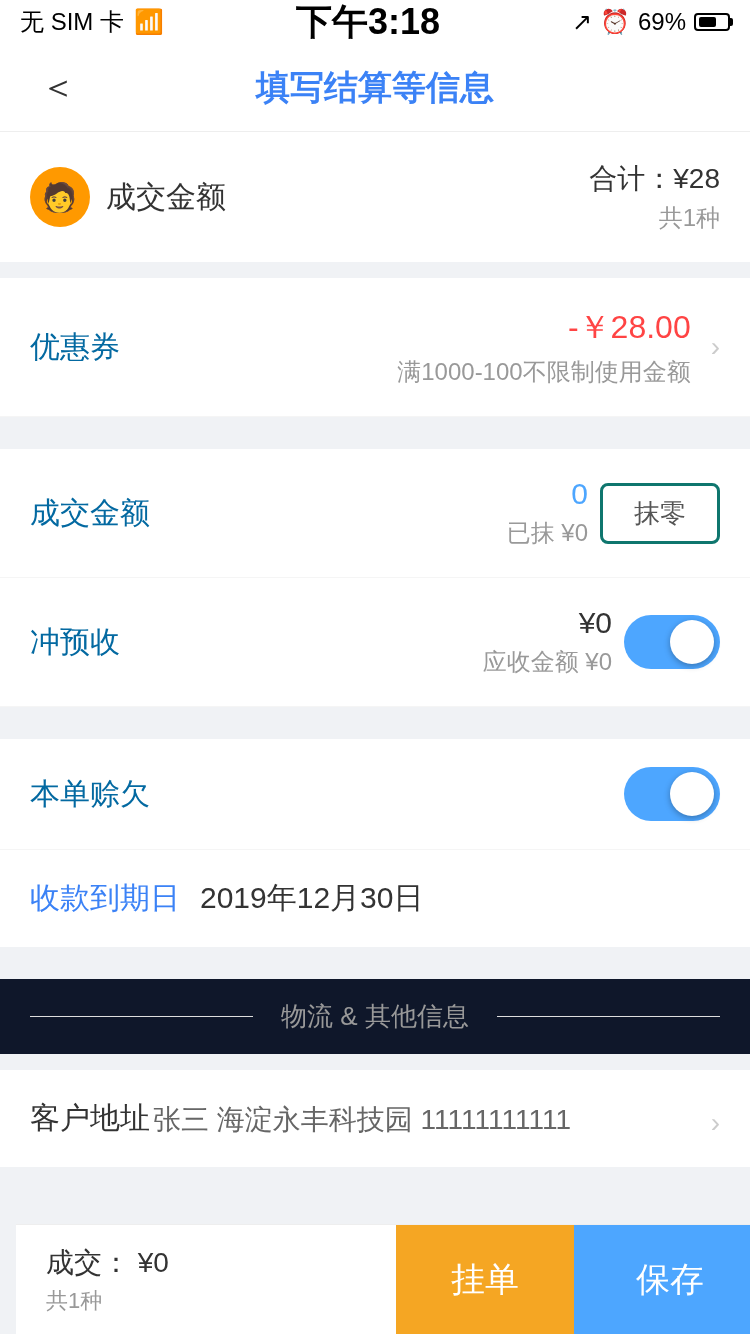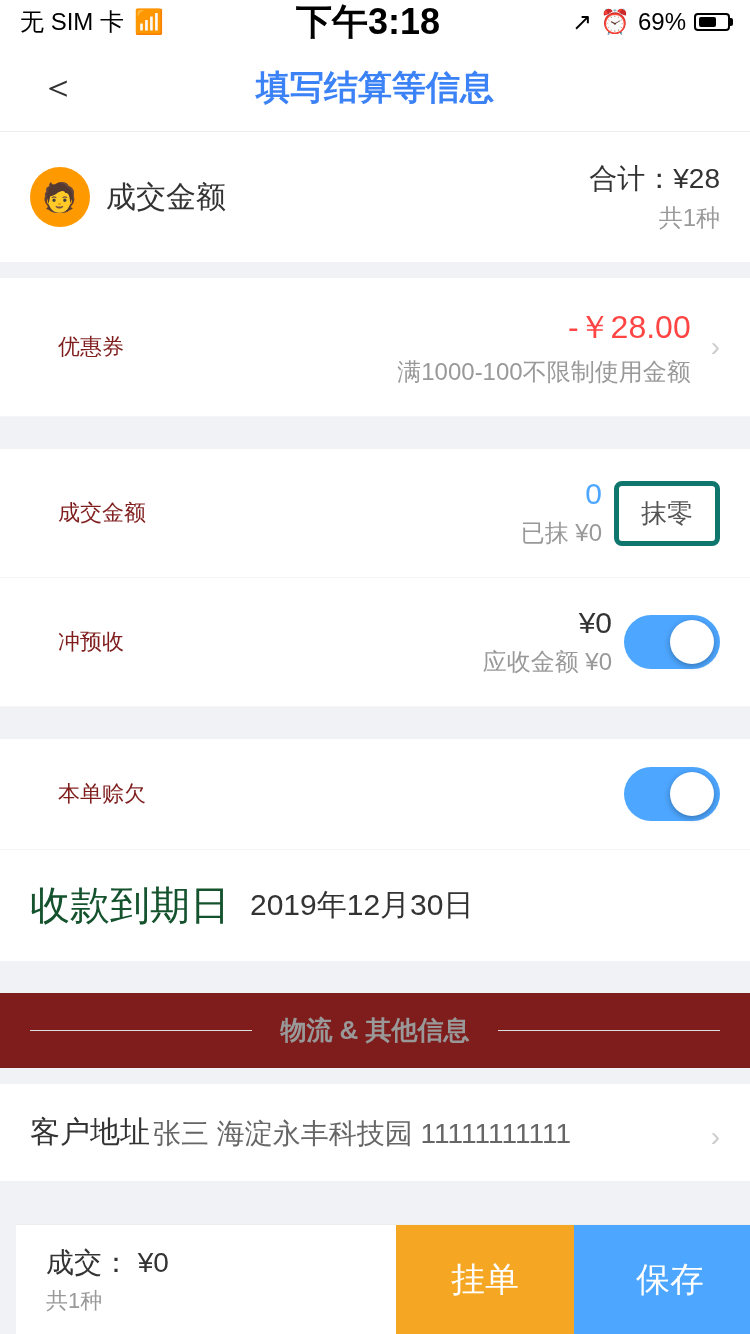--- a/index.html
+++ b/index.html
@@ -102,33 +102,33 @@
     
     .row-item {
       display: flex;
       align-items: center;
       justify-content: space-between;
       padding: 28px 30px;
       background: #fff;
       border-bottom: 1px solid #f5f5f5;
       min-height: 90px;
     }
-    .row-label { font-size: 22px; color: #7f1d1d; margin-left: 28px; }
+    .row-label { font-size: 30px; color: #0369a1; }
     .row-right { display: flex; align-items: center; gap: 12px; text-align: right; }
     .row-value { font-size: 30px; color: #333; }
     .row-value-blue { font-size: 30px; color: #4da6ff; }
     .row-value-discount { font-size: 32px; color: #ff4444; font-weight: 500; }
     .row-sub { font-size: 24px; color: #999; margin-top: 6px; }
     .chevron-right { font-size: 28px; color: #ccc; margin-left: 8px; }
 
     
     .btn-round-zero {
-      border: 5px solid #0f766e;
+      border: 3px solid #0f766e;
       border-radius: 8px;
-      padding: 10px 22px;
+      padding: 10px 31px;
       font-size: 26px;
       color: #555;
       background: #fff;
       cursor: pointer;
       white-space: nowrap;
     }
 
     
     .toggle {
       width: 96px;
@@ -148,30 +148,29 @@
       border-radius: 50%;
       background: #fff;
       box-shadow: 0 2px 6px rgba(0,0,0,0.3);
     }
 
     
     .row-value-block { text-align: right; }
 
     
     .section-label {
-      background: #7f1d1d;
+      background: #0f172a;
       text-align: center;
       padding: 20px 30px;
       font-size: 26px;
       color: #999;
       display: flex;
       align-items: center;
       justify-content: center;
       gap: 28px;
-      font-weight: bold;
     }
     .section-label-line {
       flex: 1;
       height: 1px;
       background: #ddd;
     }
 
     
     .address-row {
       display: flex;
@@ -185,21 +184,21 @@
     .address-chevron { font-size: 28px; color: #ccc; }
 
     
     .due-row {
       display: flex;
       align-items: center;
       padding: 28px 30px;
       background: #fff;
       gap: 20px;
     }
-    .due-label { font-size: 40px; color: #14532d; flex-shrink: 0; }
+    .due-label { font-size: 30px; color: #3b82f6; flex-shrink: 0; }
     .due-value { font-size: 30px; color: #333; }
 
     
     .bottom-bar {
       position: fixed;
       bottom: 0;
       left: 16px;
       width: 750px;
       height: 110px;
       background: #fff;

